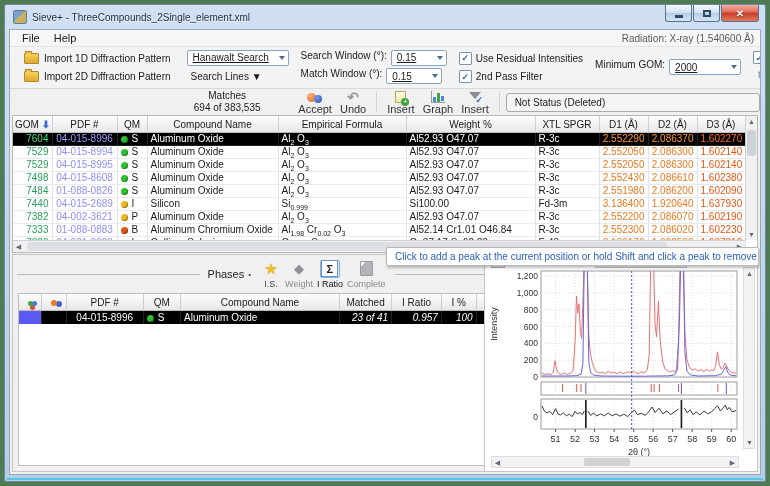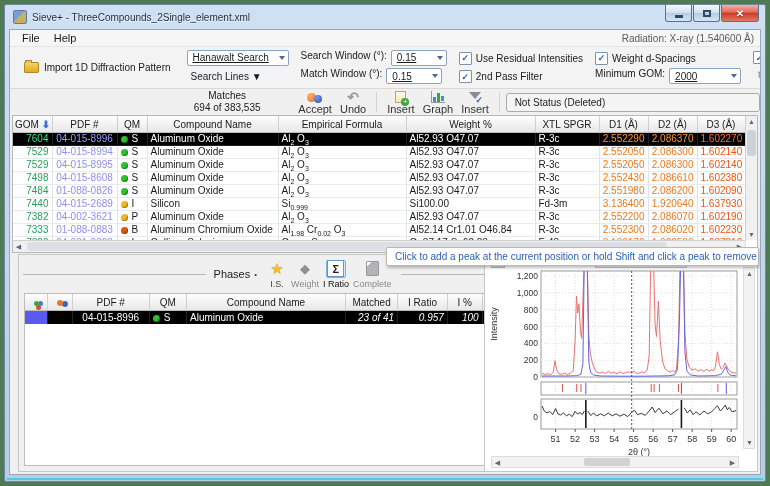--- a/index.html
+++ b/index.html
@@ -75,21 +75,21 @@
   tr.sel td.c-d{color:#ff9430;} tr.sel td.c-d3{color:#ff6a20;}
   .qm-dot{display:inline-block;width:7px;height:7px;border-radius:50%;margin-right:4px;vertical-align:-1px;box-shadow:inset -1px -1px 1px rgba(0,0,0,.35);}
   .sort-arrow{color:#3a6fd8;font-size:10px;font-weight:bold;}
   .vscroll{position:absolute;top:0;right:0;bottom:12px;width:12px;background:#f0f0f0;border-left:1px solid #d0d0d0;box-sizing:border-box;}
   .hscroll{position:absolute;left:0;right:12px;bottom:0;height:12px;background:#f0f0f0;border-top:1px solid #d0d0d0;box-sizing:border-box;}
   .sb-btn{position:absolute;width:11px;height:11px;display:flex;align-items:center;justify-content:center;font-size:7px;color:#606a78;}
   .thumb-v{position:absolute;left:1px;top:14px;width:9px;height:26px;background:#cdd2da;border-radius:3px;}
   .thumb-h{position:absolute;left:14px;top:1px;width:640px;height:9px;background:#dcdfe4;border-radius:3px;}
   
   .bottom{position:absolute;top:224px;left:2px;right:2px;bottom:2px;}
-  .phases-panel{position:absolute;left:0;top:0;bottom:0;width:571px;background:#f0f0f0;border:1px solid #c6c6c6;box-sizing:border-box;margin-left:6px;}
+  .phases-panel{position:absolute;left:0;top:0;bottom:0;width:571px;background:#f0f0f0;border:1px solid #c6c6c6;box-sizing:border-box;}
   .phases-head{position:absolute;top:2px;left:4px;right:4px;height:34px;display:flex;align-items:center;}
   .ph-rule{flex:1;height:1px;background:#b8b8b8;}
   .ph-label{margin:0 4px 0 8px;color:#222;}
   .ph-bullet{margin-right:8px;font-size:8px;color:#444;}
   .ph-tabs{display:flex;align-items:flex-start;margin-right:8px;}
   .ph-tab{display:flex;flex-direction:column;align-items:center;margin:0 2px;cursor:default;}
   .ph-ic{width:20px;height:18px;display:flex;align-items:center;justify-content:center;border:1px solid transparent;border-radius:2px;box-sizing:border-box;}
   .ph-tab.selected .ph-ic{background:#d6e9fb;border-color:#7eb2e4;}
   .ph-name{font-size:9px;margin-top:1px;color:#8a8a8a;}
   .ph-tab.selected .ph-name{color:#111;}
@@ -148,20 +148,24 @@
         <span class="menu-item">Help</span>
         <span class="radiation">Radiation: X-ray (1.540600 Å)</span>
       </div>
 
       <div class="toolbar">
         <div class="tgroup">
           <span class="tool-line flatbtn">
             <span class="icon-folder"></span>
             <span>Import 1D Diffraction Pattern</span>
           </span>
+          <span class="tool-line flatbtn">
+            <span class="icon-folder"></span>
+            <span>Import 2D Diffraction Pattern</span>
+          </span>
         </div>
         <div class="tsep"></div>
         <div class="tgroup">
           <span class="tool-line combo" style="width:102px">
             <span>Hanawalt Search</span>
             <span class="chev"></span>
           </span>
           <span class="tool-line flatbtn">
             <span>Search Lines ▼</span>
           </span>
@@ -189,24 +193,20 @@
             <span class="box"></span>
             <span>Use Residual Intensities</span>
           </span>
           <span class="tool-line cb">
             <span class="box"></span>
             <span>2nd Pass Filter</span>
           </span>
         </div>
         <div class="tsep"></div>
         <div class="tgroup">
-          <span class="tool-line cb">
-            <span class="box"></span>
-            <span>Weight d-Spacings</span>
-          </span>
           <span class="tool-line">
             <span class="lbl">Minimum GOM:</span>
             <span class="combo" style="width:72px">
               <span>2000</span>
               <span class="chev"></span>
             </span>
           </span>
         </div>
         <div class="tsep"></div>
         <div class="tgroup">

